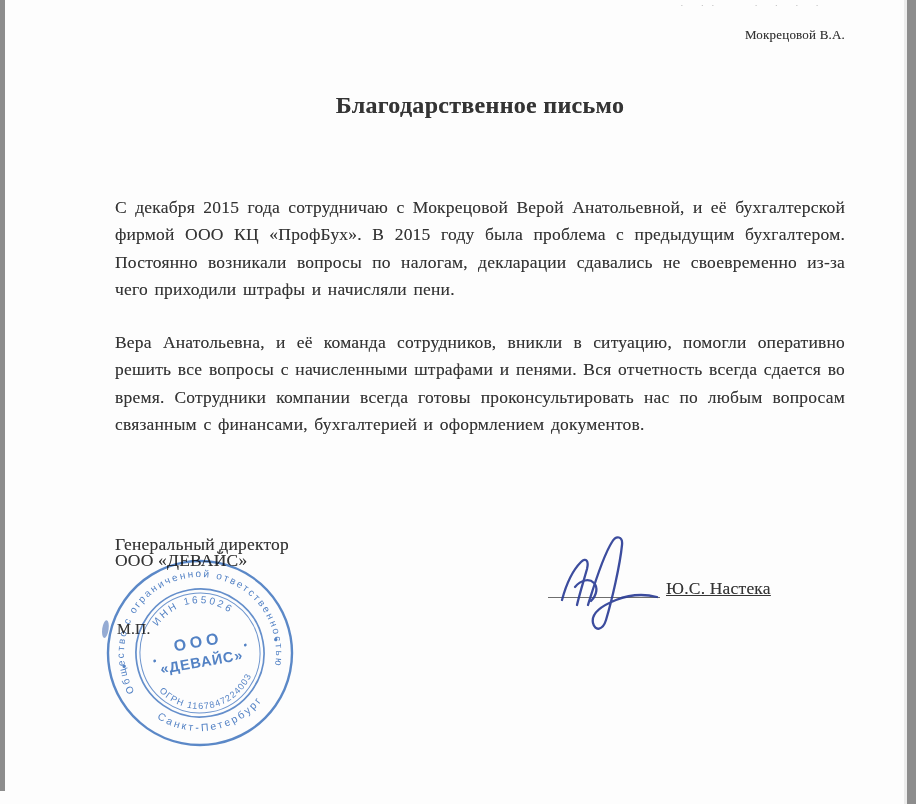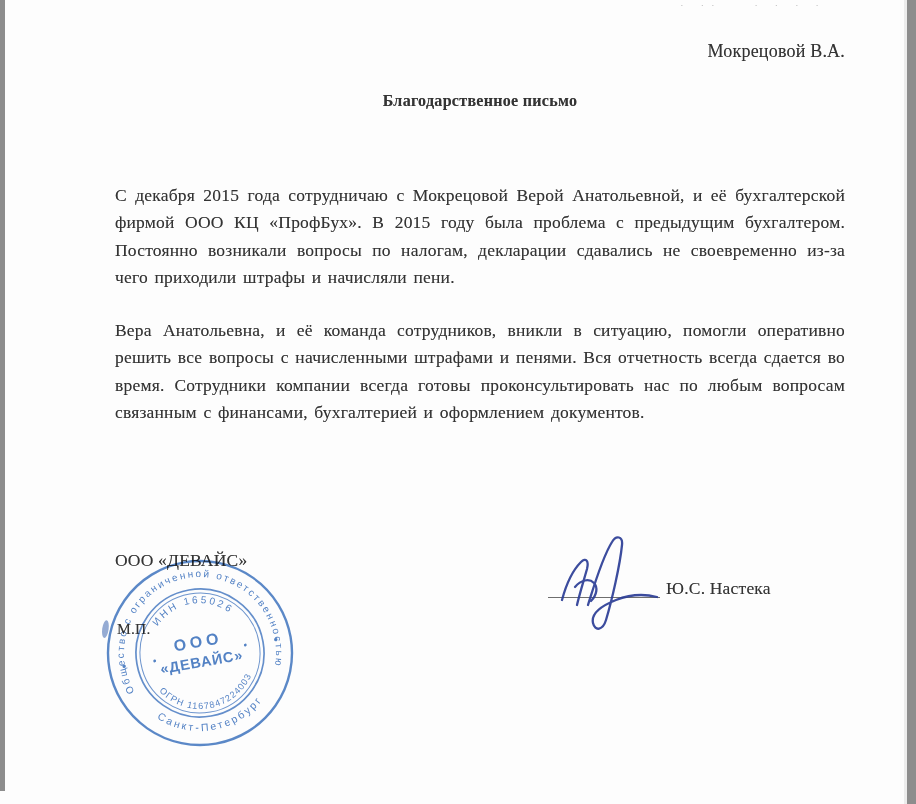--- a/index.html
+++ b/index.html
@@ -40,63 +40,63 @@
     width: 200px; height: 6px;
     overflow: hidden;
     color: #a9a9a9;
     font-size: 11px;
     line-height: 10px;
     letter-spacing: 7px;
     opacity: .75;
   }
   .addressee {
     position: absolute;
-    top: 41px;
+    top: 27px;
     right: 71px;
-    font-size: 18px;
+    font-size: 13px;
     letter-spacing: .2px;
     text-shadow: 0 0 .4px rgba(0,0,0,.35);
   }
   .doc-title {
     position: absolute;
     top: 92px;
     left: 115px;
     width: 730px;
     text-align: center;
-    font-size: 16px;
+    font-size: 24px;
     font-weight: bold;
     letter-spacing: .3px;
     text-shadow: 0 0 .4px rgba(0,0,0,.4);
   }
   .body-text {
     position: absolute;
     top: 182px;
     left: 115px;
     width: 730px;
   }
   .body-text p {
-    margin: 0 0 26px 0;
+    margin: 12px 0 26px 0;
     font-size: 17.5px;
     line-height: 27.3px;
     text-align: justify;
     letter-spacing: .2px;
     word-spacing: 2px;
     text-shadow: 0 0 .4px rgba(0,0,0,.35);
   }
   .sig-line {
     position: absolute;
     font-size: 17.5px;
     letter-spacing: .2px;
     text-shadow: 0 0 .4px rgba(0,0,0,.35);
     white-space: nowrap;
   }
   .position-title { left: 115px; top: 534px; }
   .company-name  { left: 115px; top: 550px; }
   .seal-mark     { left: 117px; top: 620px; font-size: 15.5px; }
-  .signatory-name{ left: 666px; top: 578px; }
+  .signatory-name{ left: 666px; top: 578px; text-decoration: underline; }
   .signature-underline {
     position: absolute;
     left: 548px; top: 597px;
     width: 112px; height: 1px;
     background: #4a4a4a;
     opacity: .8;
   }
   .signature-svg {
     position: absolute;
     left: 540px; top: 520px;
@@ -134,20 +134,21 @@
 
   <div class="addressee">Мокрецовой В.А.</div>
 
   <div class="doc-title">Благодарственное письмо</div>
 
   <div class="body-text">
     <p>С декабря 2015 года сотрудничаю с Мокрецовой Верой Анатольевной, и её бухгалтерской фирмой ООО КЦ «ПрофБух». В 2015 году была проблема с предыдущим бухгалтером. Постоянно возникали вопросы по налогам, декларации сдавались не своевременно из-за чего приходили штрафы и начисляли пени.</p>
     <p>Вера Анатольевна, и её команда сотрудников, вникли в ситуацию, помогли оперативно решить все вопросы с начисленными штрафами и пенями. Вся отчетность всегда сдается во время. Сотрудники компании всегда готовы проконсультировать нас по любым вопросам связанным с финансами, бухгалтерией и оформлением документов.</p>
   </div>
 
+  <div class="sig-line position-title">Генеральный директор</div>
 
   <div class="sig-line company-name">ООО «ДЕВАЙС»</div>
 
   <div class="sig-line seal-mark">М.П.</div>
 
   <div class="signature-underline"></div>
 
   <svg class="signature-svg" viewBox="0 0 140 120">
     <g fill="none" stroke="var(--sig, #2c3e96)" stroke-width="2.3" stroke-linecap="round" stroke-linejoin="round" opacity="0.92">
       <path d="M 22 80 C 26 65, 33 50, 41 42 C 46 37, 49 41, 47 49 C 43 63, 39 76, 37 85"></path>

